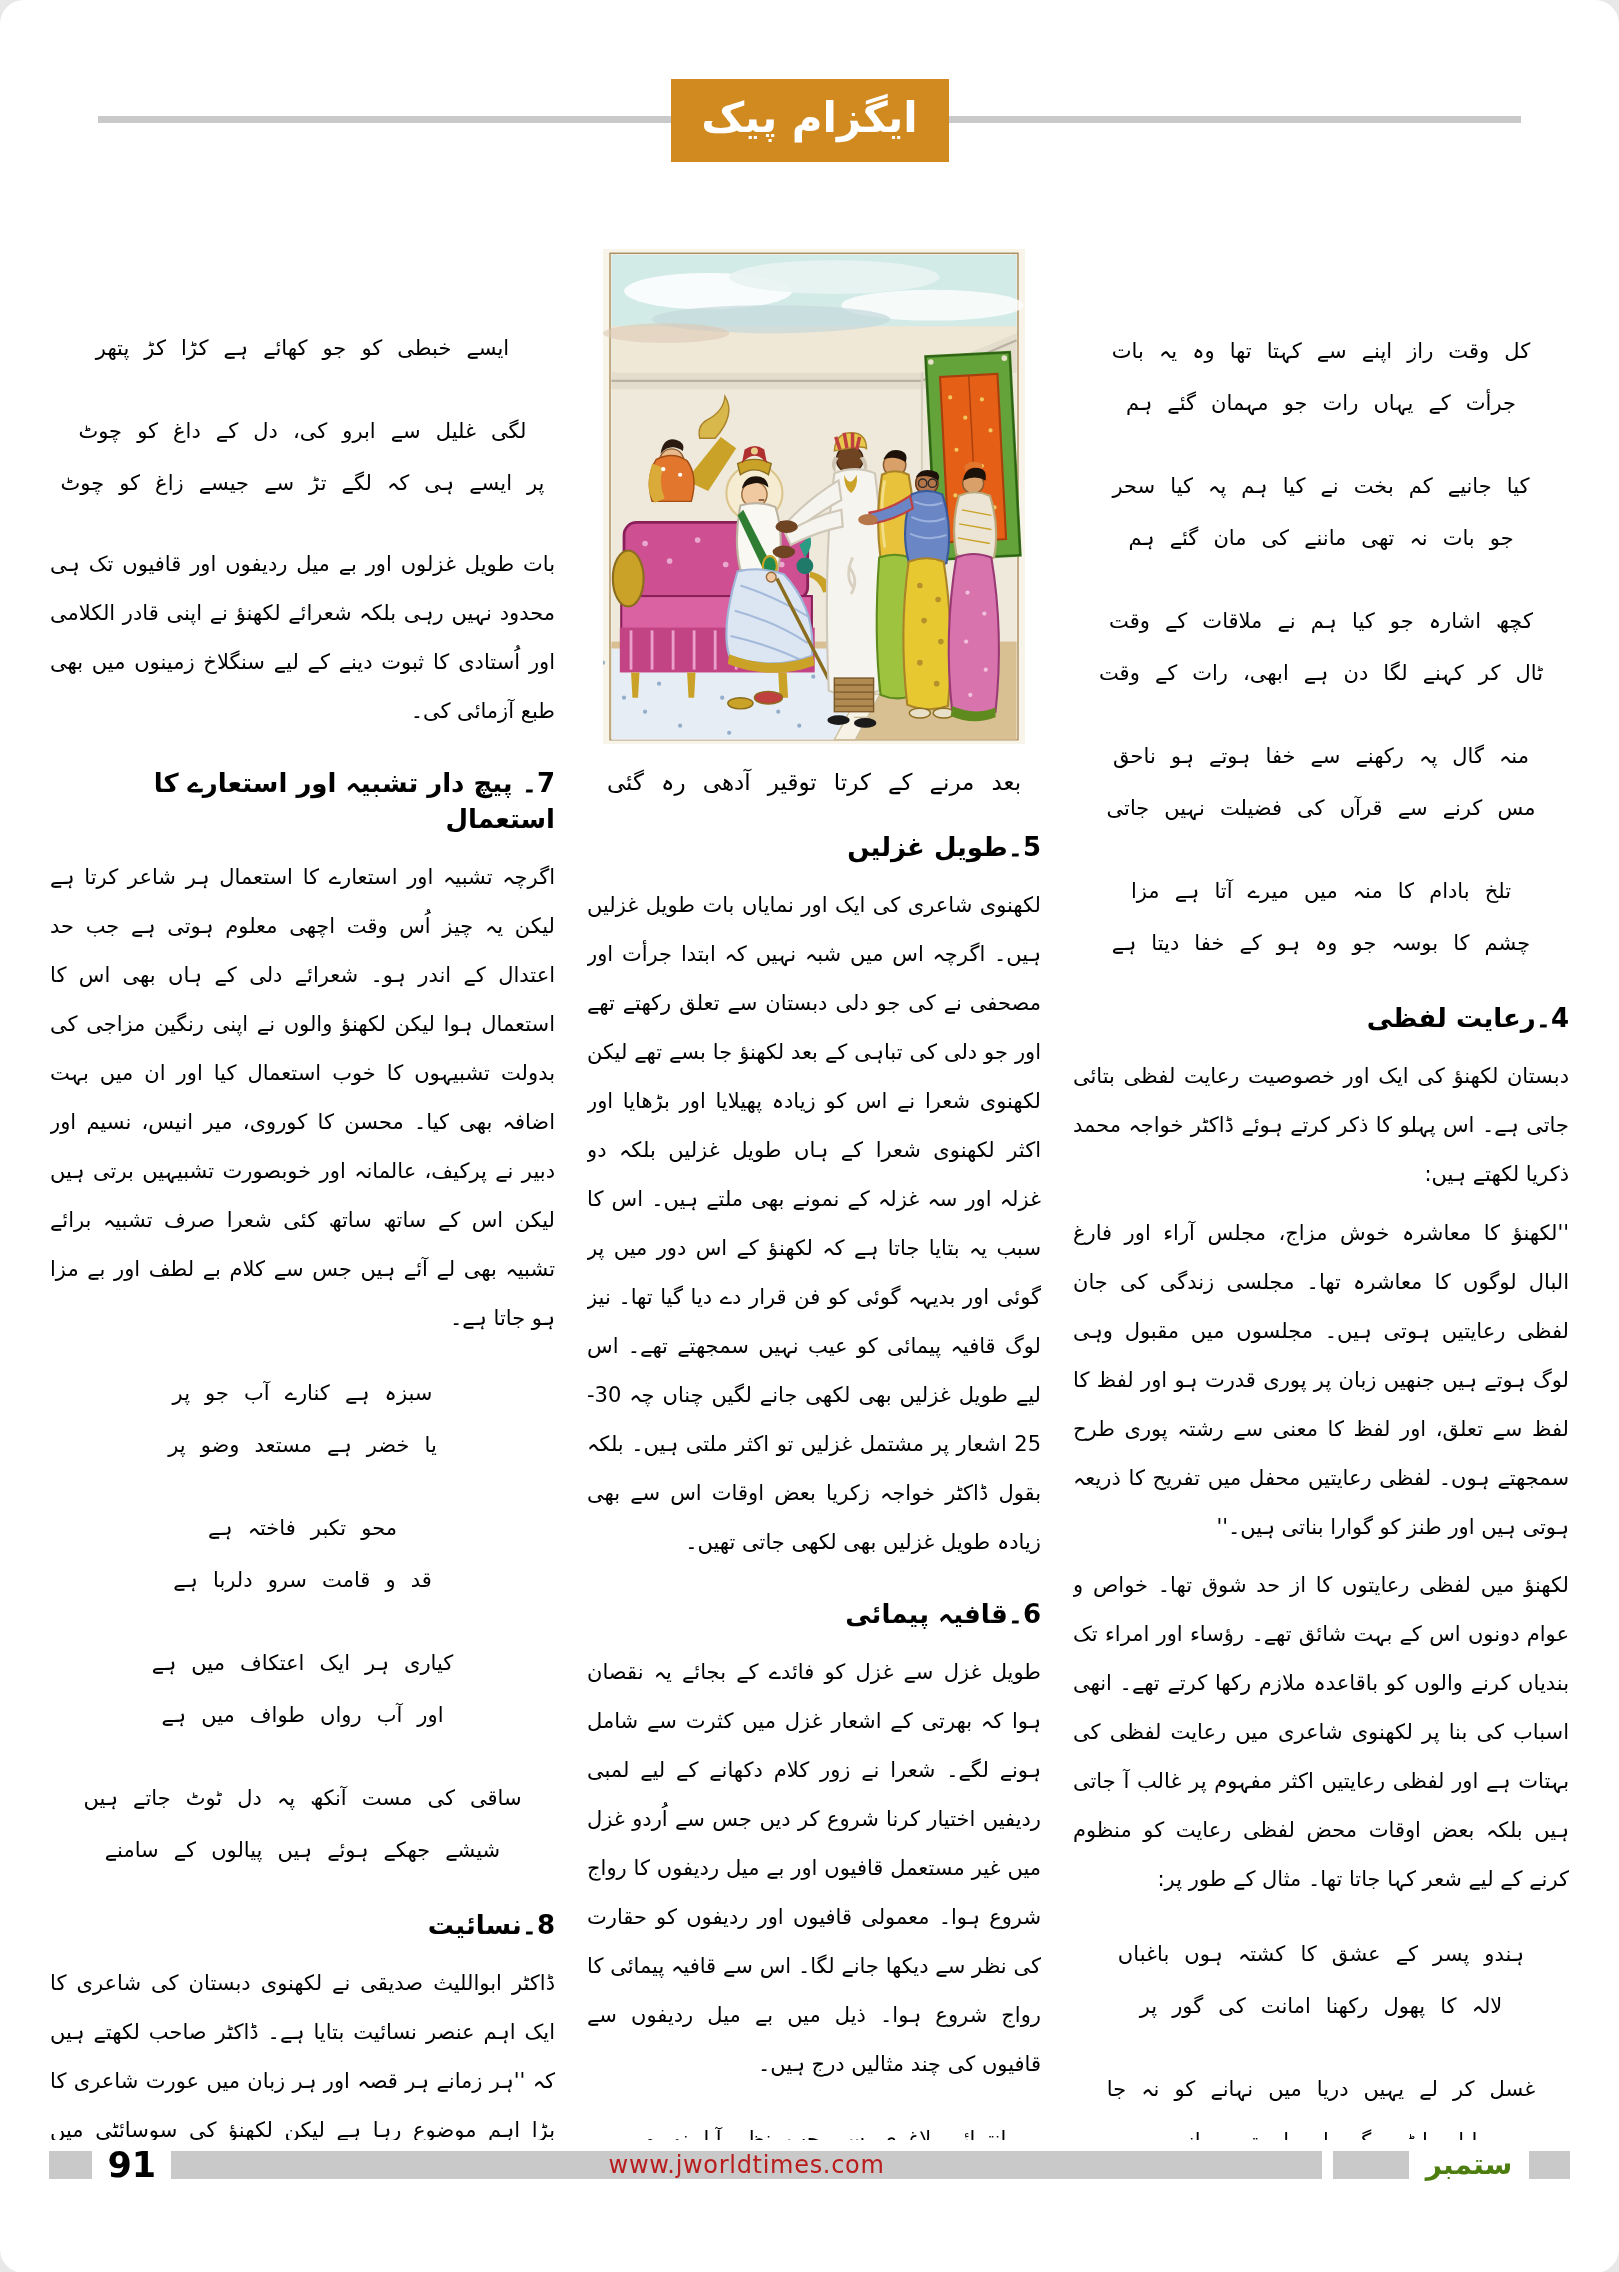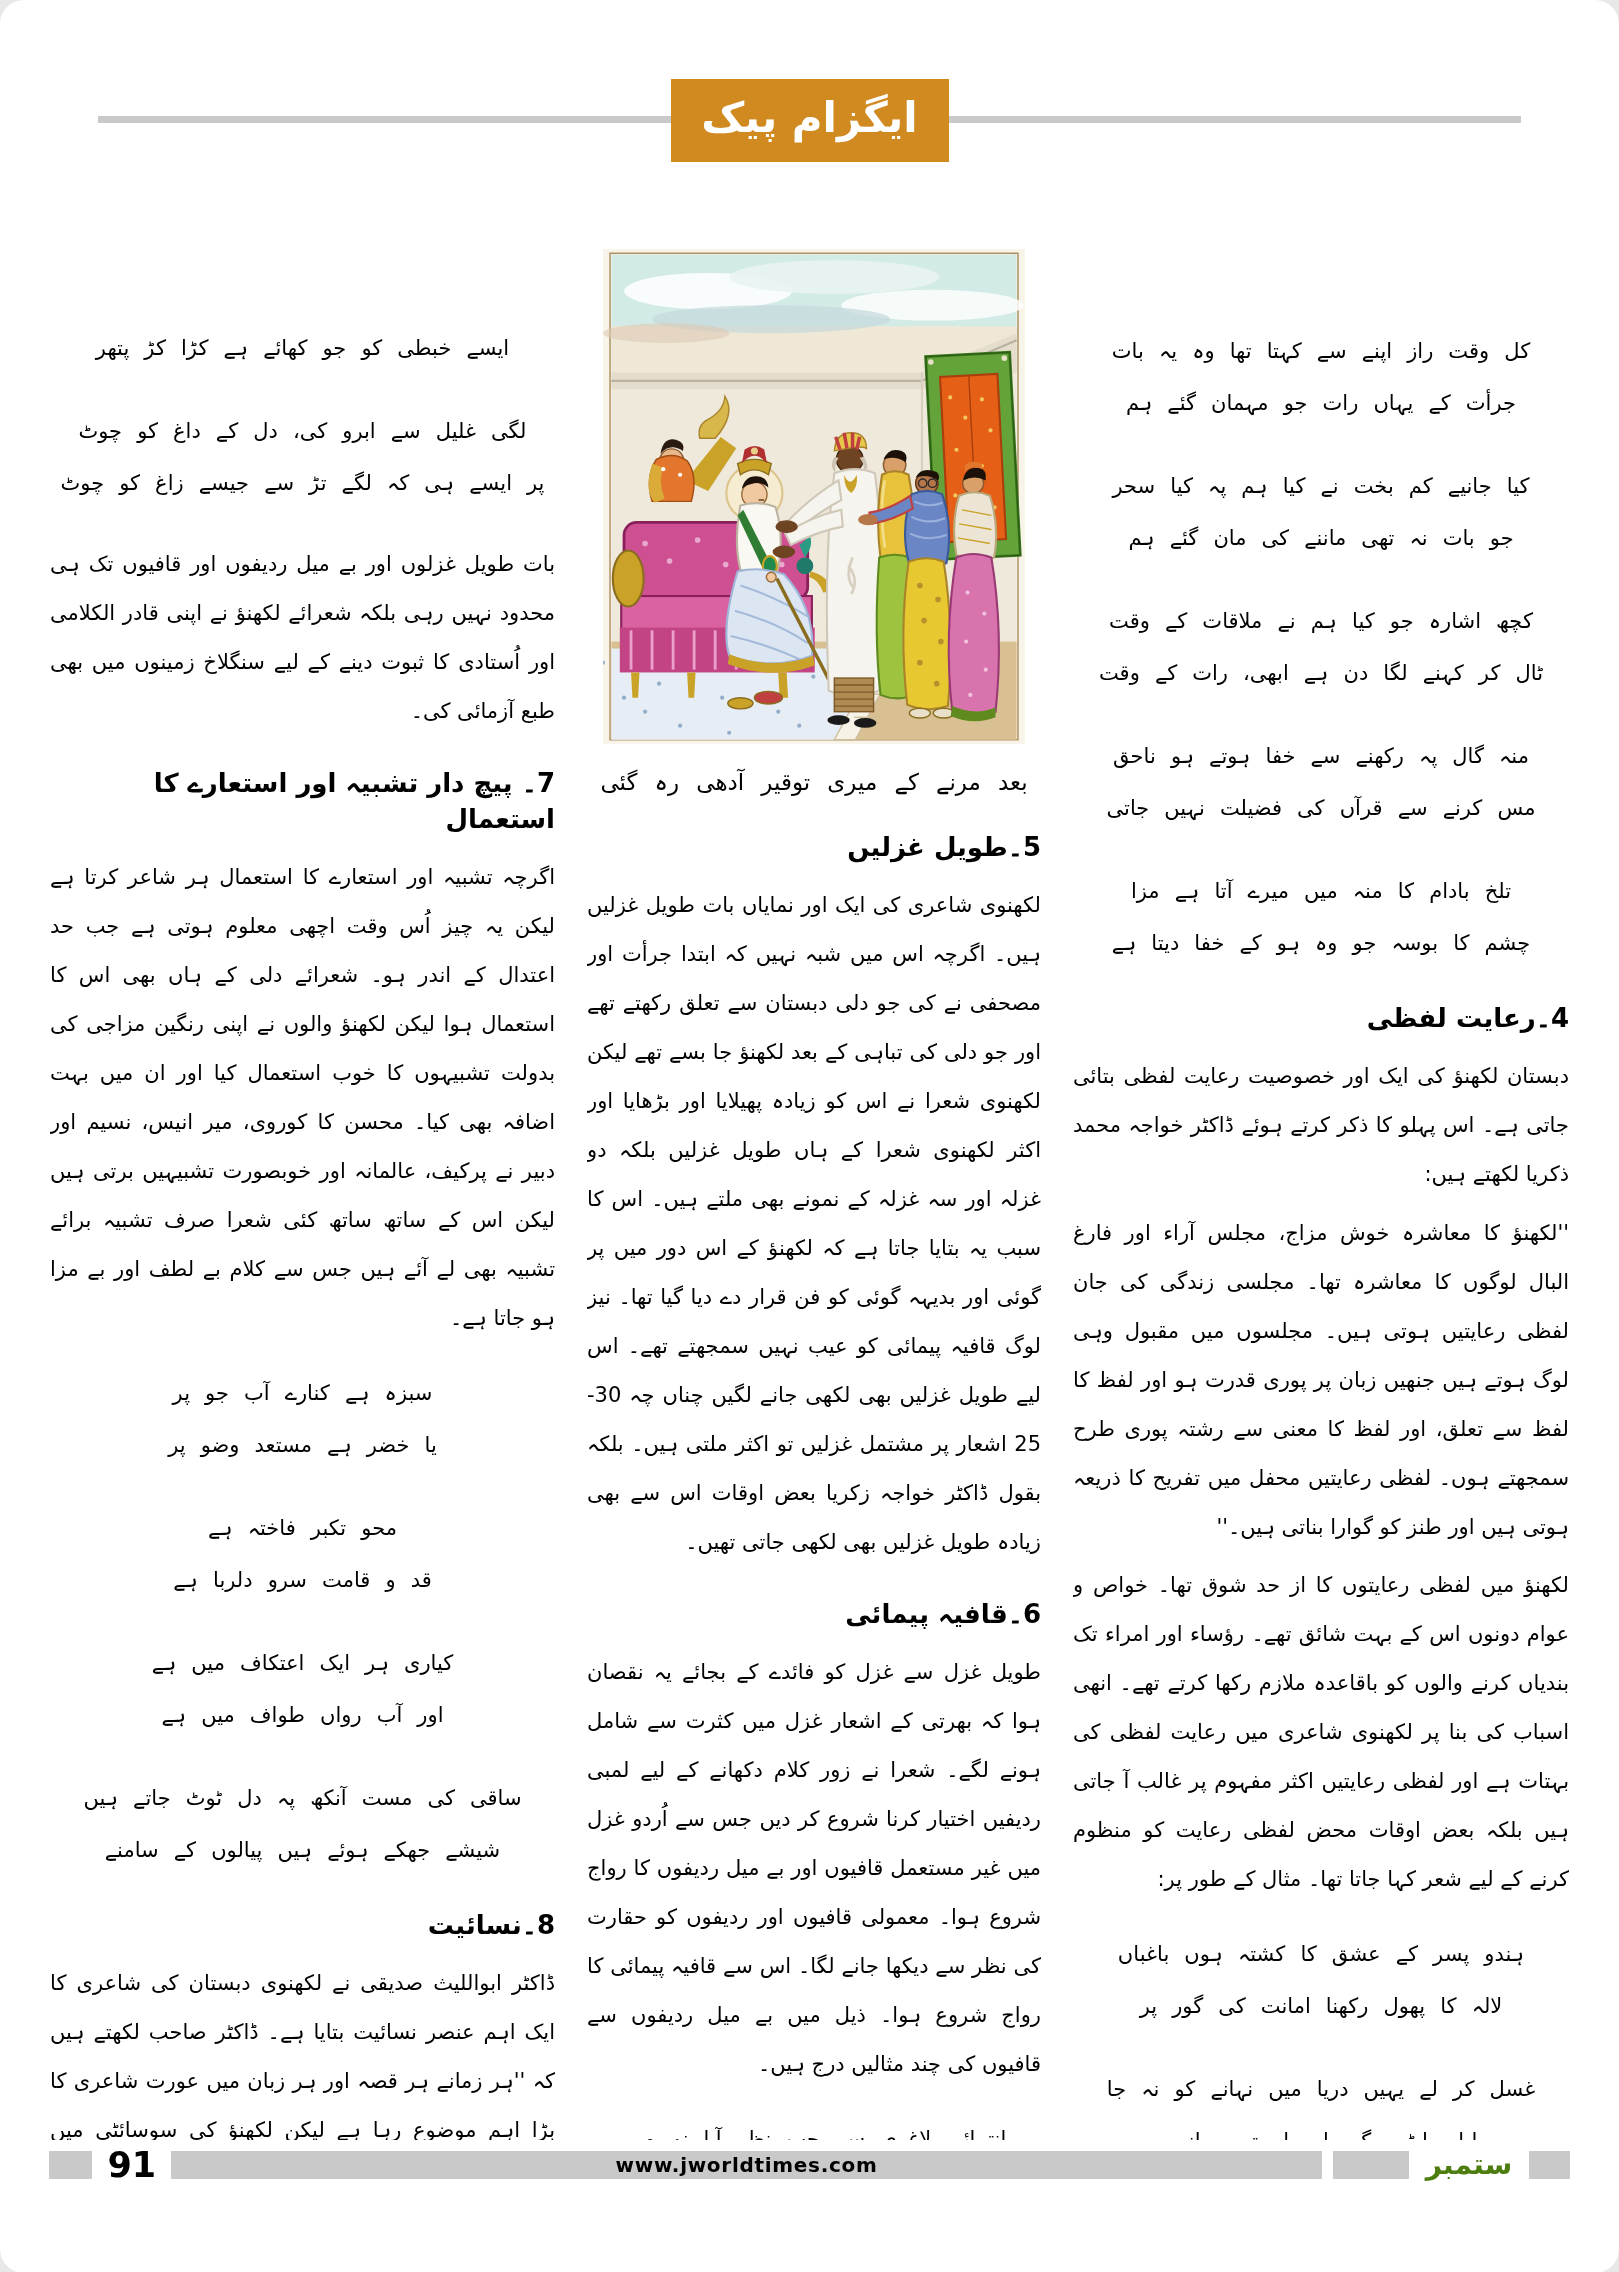--- a/index.html
+++ b/index.html
@@ -57,21 +57,21 @@
     position:absolute; left:0; right:0; top:2149px; height:32px;
     display:flex; align-items:center; direction:ltr; padding:0 49px; gap:11.2px;
   }
   .footer .block{background:#c9c9c9; height:28px;}
   .block-a{width:43px;}
   .page-num{font-size:35px; font-weight:bold; line-height:1; padding:0 4.2px;}
   .url-bar{
     flex:1 1 auto; background:#c9c9c9; height:28px; display:flex;
     align-items:center; justify-content:center;
   }
-  .url-bar span{font-size:20px; color:#000000; letter-spacing:0.7px;font-weight:bold;}
+  .url-bar span{font-size:24px; color:#b91c1c; letter-spacing:0.7px;}
   .block-b{width:76px;}
   .month{font-size:28px; font-weight:bold; color:#4d7c0f; padding:0 5.6px; line-height:1;}
   .block-c{width:41px;}
 </style>
 </head>
 <body>
 
 <div class="page">
 
   <div class="header-rule"></div>
@@ -327,21 +327,21 @@
                 <circle cx="520" cy="490" r="3"></circle>
                 <circle cx="544" cy="520" r="3"></circle>
                 <circle cx="518" cy="560" r="3"></circle>
                 <circle cx="546" cy="600" r="3"></circle>
                 <circle cx="524" cy="636" r="3"></circle>
               </g>
             <path d="M498 652 q32 14 62 2 l0 14 q-32 12 -64 -2 z" fill="#5f8a1e"></path>
           </g>
         </svg>
       </div>
-      <div class="caption">بعد مرنے کے میری توقیر آدھی رہ گئی</div>
+      <div class="caption">بعد مرنے کے کرتا توقیر آدھی رہ گئی</div>
       <div>
           <h2 class="sec-heading">5۔طویل غزلیں</h2>
           <p class="para">لکھنوی شاعری کی ایک اور نمایاں بات طویل غزلیں ہیں۔ اگرچہ اس میں شبہ نہیں کہ ابتدا جرأت اور مصحفی نے کی جو دلی دبستان سے تعلق رکھتے تھے اور جو دلی کی تباہی کے بعد لکھنؤ جا بسے تھے لیکن لکھنوی شعرا نے اس کو زیادہ پھیلایا اور بڑھایا اور اکثر لکھنوی شعرا کے ہاں طویل غزلیں بلکہ دو غزلہ اور سہ غزلہ کے نمونے بھی ملتے ہیں۔ اس کا سبب یہ بتایا جاتا ہے کہ لکھنؤ کے اس دور میں پر گوئی اور بدیہہ گوئی کو فن قرار دے دیا گیا تھا۔ نیز لوگ قافیہ پیمائی کو عیب نہیں سمجھتے تھے۔ اس لیے طویل غزلیں بھی لکھی جانے لگیں چناں چہ 30-25 اشعار پر مشتمل غزلیں تو اکثر ملتی ہیں۔ بلکہ بقول ڈاکٹر خواجہ زکریا بعض اوقات اس سے بھی زیادہ طویل غزلیں بھی لکھی جاتی تھیں۔</p>
           <h2 class="sec-heading">6۔قافیہ پیمائی</h2>
           <p class="para">طویل غزل سے غزل کو فائدے کے بجائے یہ نقصان ہوا کہ بھرتی کے اشعار غزل میں کثرت سے شامل ہونے لگے۔ شعرا نے زور کلام دکھانے کے لیے لمبی ردیفیں اختیار کرنا شروع کر دیں جس سے اُردو غزل میں غیر مستعمل قافیوں اور بے میل ردیفوں کا رواج شروع ہوا۔ معمولی قافیوں اور ردیفوں کو حقارت کی نظر سے دیکھا جانے لگا۔ اس سے قافیہ پیمائی کا رواج شروع ہوا۔ ذیل میں بے میل ردیفوں سے قافیوں کی چند مثالیں درج ہیں۔</p>
           <div class="verse">
             <div class="verse-line">انتہائی لاغری سے جب نظر آیا نہ میں</div>
           </div>
         </div>
     </div>

